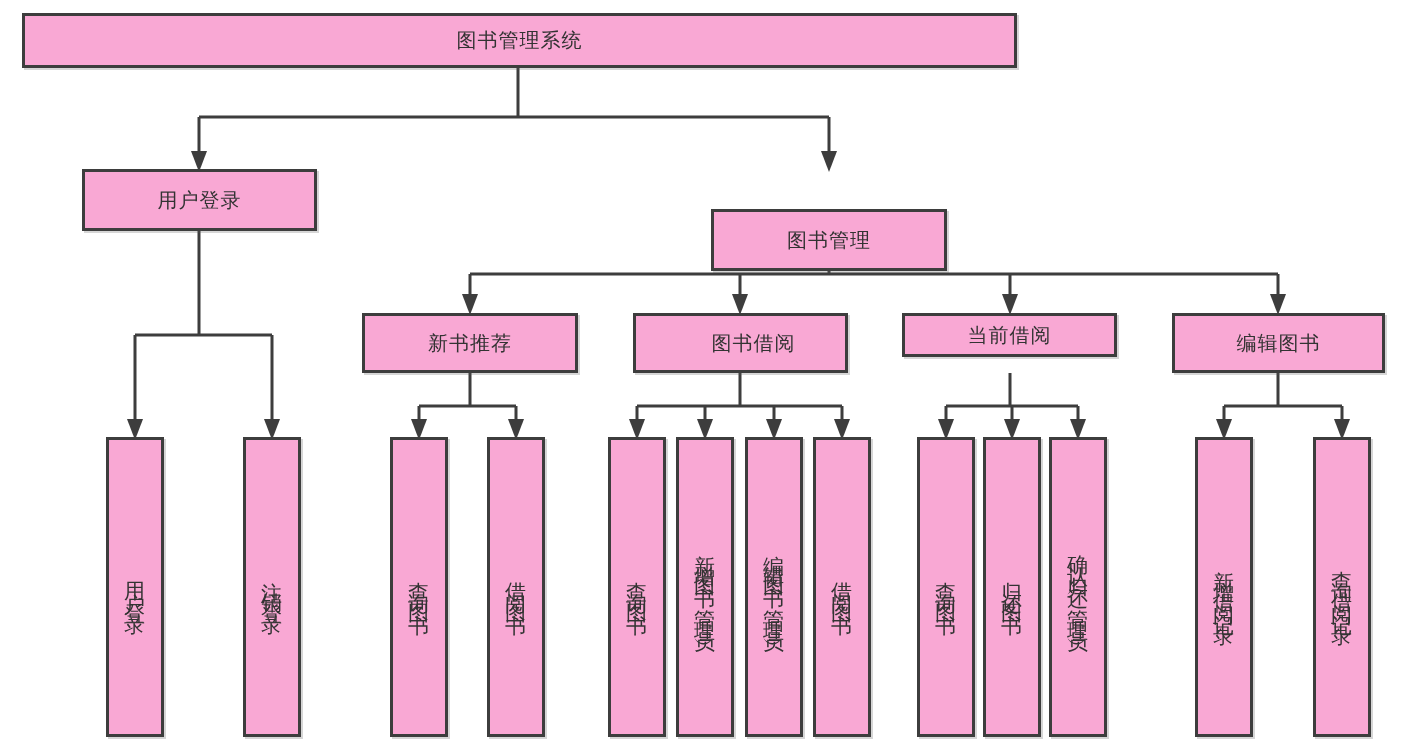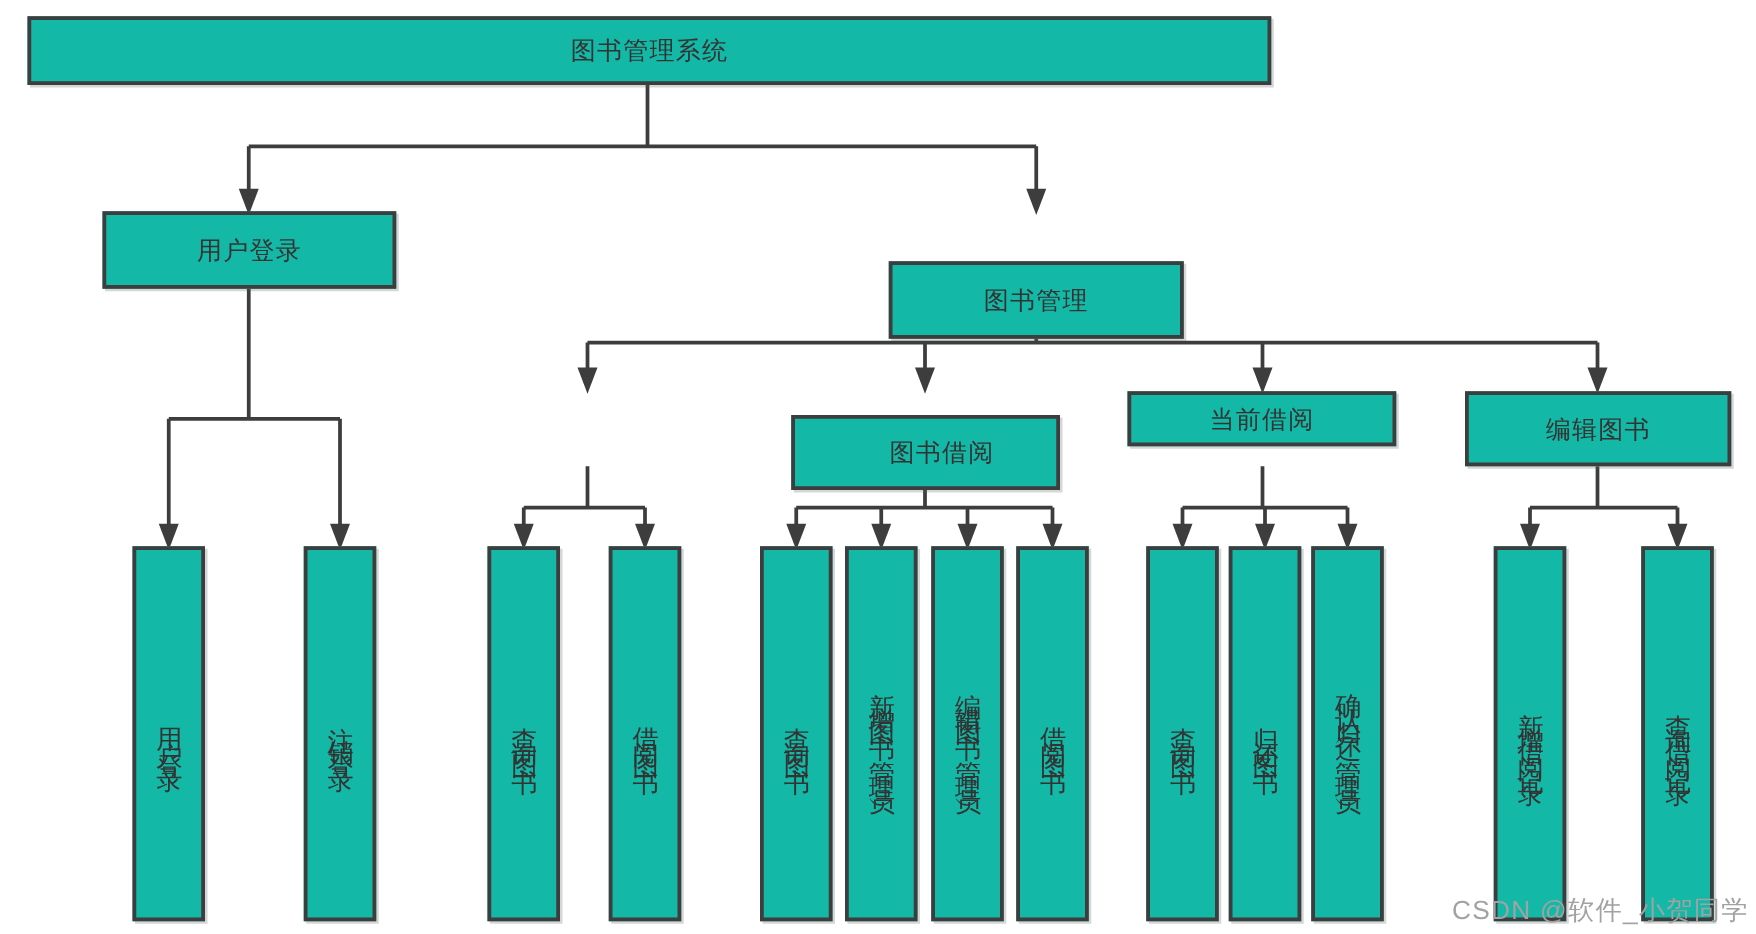--- a/index.html
+++ b/index.html
@@ -14,21 +14,21 @@
   #connectors {
     position: absolute;
     left: 0; top: 0;
     width: 1405px; height: 747px;
     z-index: 1;
   }
   .box {
     position: absolute;
     box-sizing: border-box;
     border: 3px solid #3d3d3d;
-    background: #14b8a6;
+    background: #f9a8d4;
     display: flex;
     align-items: center;
     justify-content: center;
     color: #333333;
     z-index: 2;
     box-shadow: 2px 2px 0 rgba(90,90,90,0.25);
   }
   .hlabel {
     font-size: 20px;
     letter-spacing: 1px;
@@ -100,21 +100,24 @@
     <span class="hlabel">图书管理系统</span>
   </div>
 
   <div class="box" style="left:82px; top:169px; width:235px; height:62px;">
     <span class="hlabel">用户登录</span>
   </div>
   <div class="box" style="left:711px; top:169px; width:236px; height:62px;margin-top:40px;">
     <span class="hlabel">图书管理</span>
   </div>
 
-  <div class="box" style="left:633px; top:332px; width:215px; height:60px;padding-left:26px;">
+  <div class="box" style="left:362px; top:313px; width:216px; height:60px;">
+    <span class="hlabel">新书推荐</span>
+  </div>
+  <div class="box" style="left:633px; top:313px; width:215px; height:60px;padding-left:26px;">
     <span class="hlabel">图书借阅</span>
   </div>
   <div class="box" style="left:902px; top:313px; width:215px; height:44px;">
     <span class="hlabel">当前借阅</span>
   </div>
   <div class="box" style="left:1172px; top:313px; width:213px; height:60px;">
     <span class="hlabel">编辑图书</span>
   </div>
 
   <div class="box leaf" style="left:106px; top:437px; width:58px; height:300px;">
@@ -154,15 +157,14 @@
     <span class="vlabel">确认归还（管理员）</span>
   </div>
 
   <div class="box leaf" style="left:1195px; top:437px; width:58px; height:300px;">
     <span class="vlabel">新增借阅记录</span>
   </div>
   <div class="box leaf" style="left:1313px; top:437px; width:58px; height:300px;">
     <span class="vlabel">查询借阅记录</span>
   </div>
 
-  <div id="watermark">CSDN @软件_小贺同学</div>
 
 </div>
 
 </body></html>

